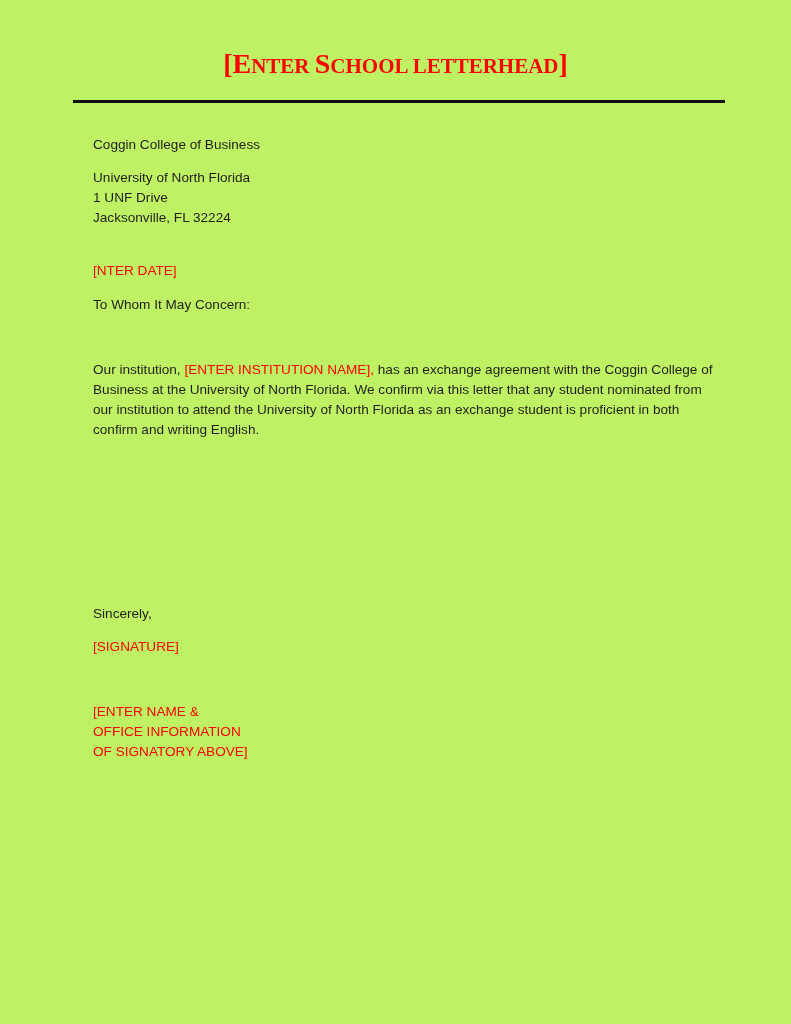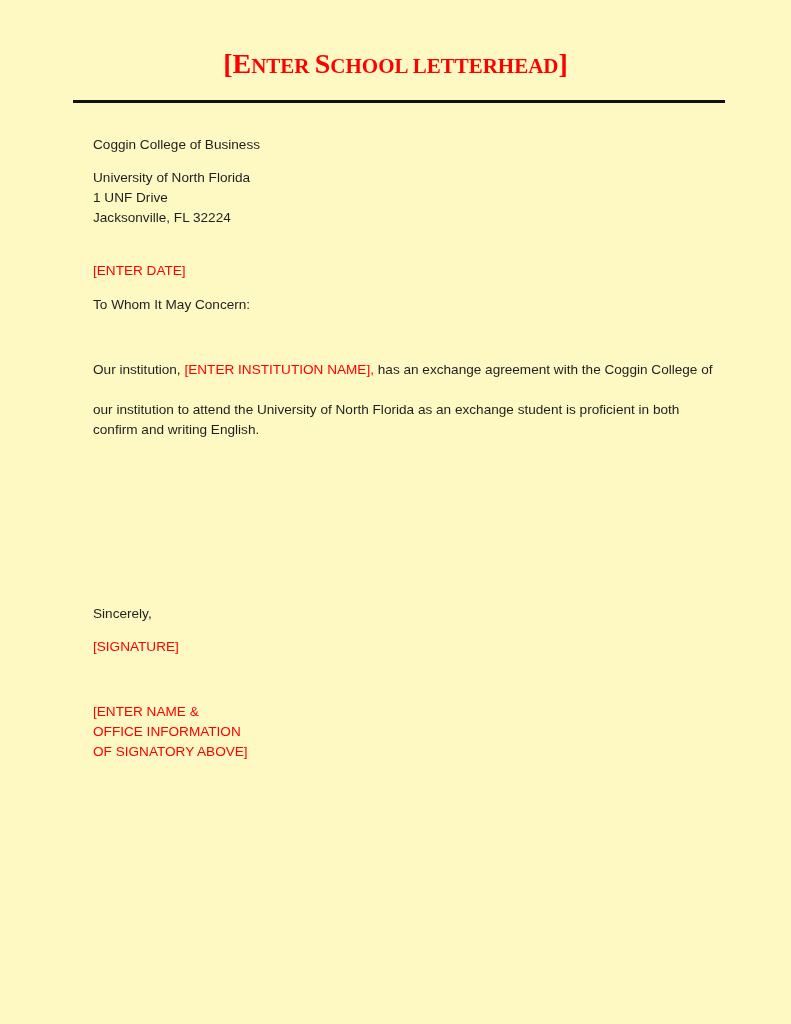--- a/index.html
+++ b/index.html
@@ -13,21 +13,21 @@
       position: relative;
       overflow: hidden;
       font-family: "Liberation Sans", "DejaVu Sans", sans-serif;
       color: #1a1a1a;
     }
     .page {
       position: absolute;
       left: 0; top: 0;
       width: 791px;
       height: 1024px;
-      background: #fef9c3;
+      background: #bef264;
     }
     .letterhead {
       position: absolute;
       left: 0;
       width: 791px;
       top: 44px;
       text-align: center;
       font-family: "Liberation Serif", "DejaVu Serif", serif;
       font-weight: bold;
       color: var(--accent, #ff0000);
@@ -66,25 +66,26 @@
 
   <div class="letterhead"><span>[</span><span>E</span><span class="sc">NTER </span><span>S</span><span class="sc">CHOOL LETTERHEAD</span><span>]</span></div>
 
   <div class="rule"></div>
 
   <div class="line" style="top:135px">Coggin College of Business</div>
   <div class="line" style="top:168px">University of North Florida</div>
   <div class="line" style="top:188px">1 UNF Drive</div>
   <div class="line" style="top:208px">Jacksonville, FL 32224</div>
 
-  <div class="line red" style="top:261px">[ENTER DATE]</div>
+  <div class="line red" style="top:261px">[NTER DATE]</div>
 
   <div class="line" style="top:295px">To Whom It May Concern:</div>
 
   <div class="line" style="top:360px"><span>Our institution, </span><span class="red">[ENTER INSTITUTION NAME],</span><span> has an exchange agreement with the Coggin College of</span></div>
+  <div class="line" style="top:380px">Business at the University of North Florida. We confirm via this letter that any student nominated from</div>
   <div class="line" style="top:400px">our institution to attend the University of North Florida as an exchange student is proficient in both</div>
   <div class="line" style="top:420px">confirm and writing English.</div>
 
 
   <div class="line" style="top:604px">Sincerely,</div>
   <div class="line red" style="top:637px">[SIGNATURE]</div>
 
   <div class="line red" style="top:702px">[ENTER NAME &amp;</div>
   <div class="line red" style="top:722px">OFFICE INFORMATION</div>
   <div class="line red" style="top:742px">OF SIGNATORY ABOVE]</div>

